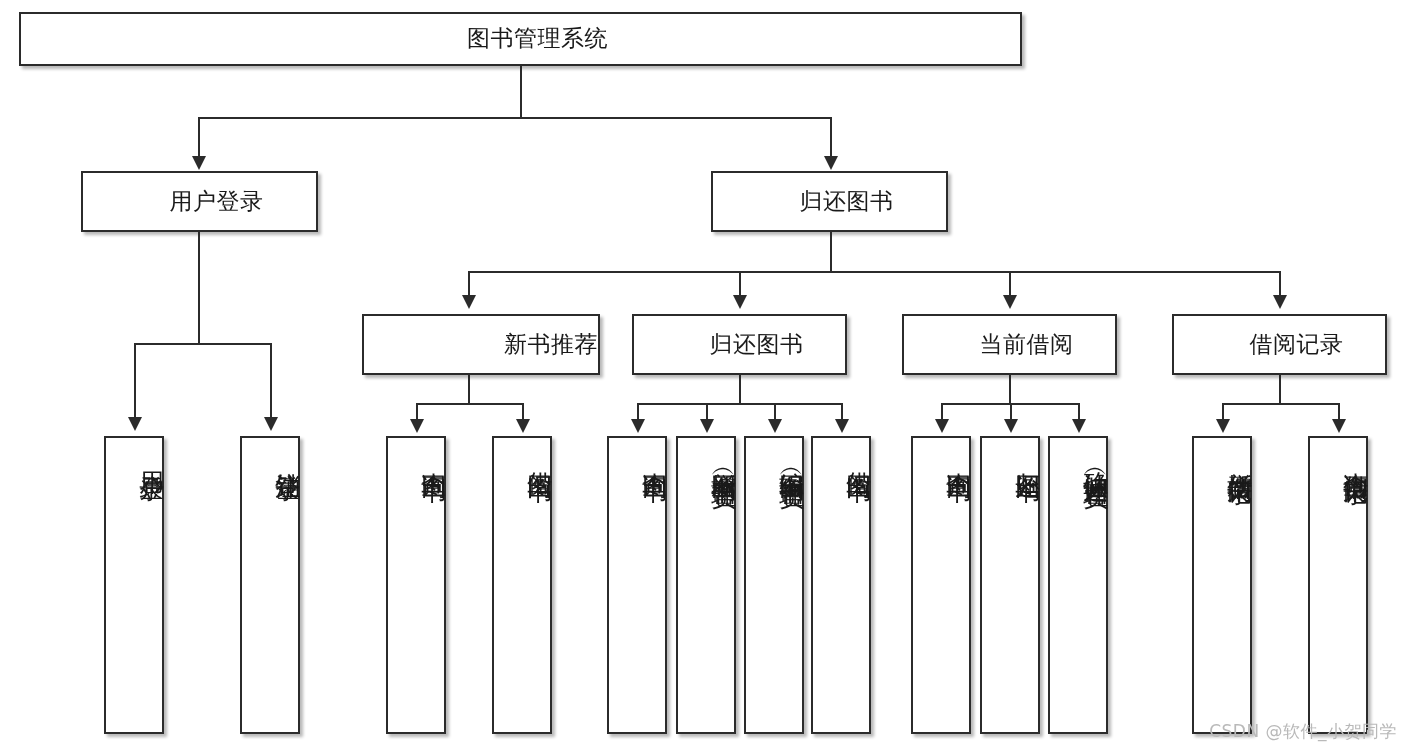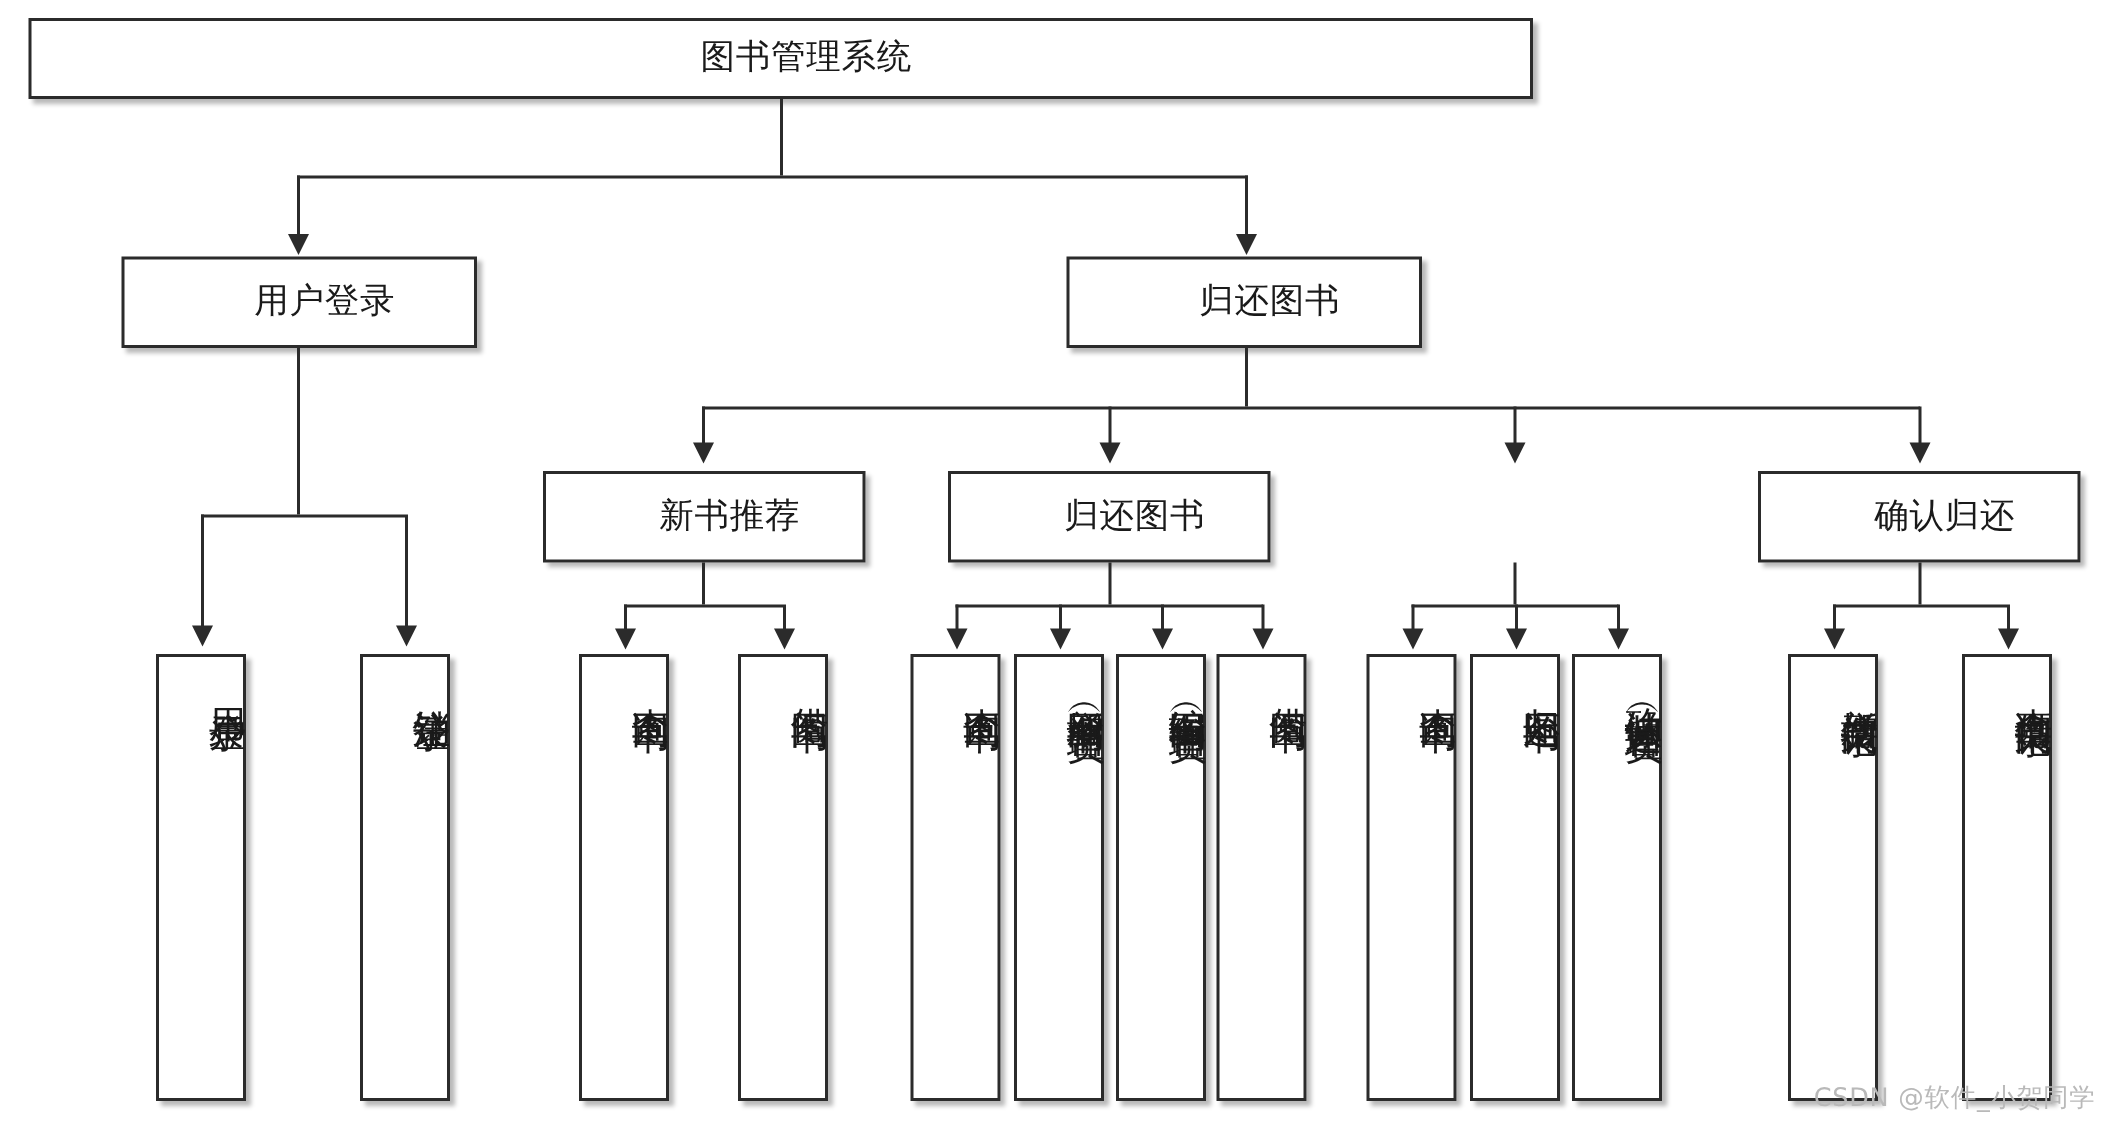--- a/index.html
+++ b/index.html
@@ -117,28 +117,31 @@
   <div class="hline" style="left:468px; top:271px; width:812px;"></div>
   <div class="vline" style="left:468px; top:271px; height:25px;"></div>
   <div class="arrow" style="left:462px; top:295px;"></div>
   <div class="vline" style="left:739px; top:271px; height:25px;"></div>
   <div class="arrow" style="left:733px; top:295px;"></div>
   <div class="vline" style="left:1009px; top:271px; height:25px;"></div>
   <div class="arrow" style="left:1003px; top:295px;"></div>
   <div class="vline" style="left:1279px; top:271px; height:25px;"></div>
   <div class="arrow" style="left:1273px; top:295px;"></div>
 
-  <div class="node horiz" style="left:362px; top:314px; width:215px; height:61px;">
+  <div class="node horiz" style="left:362px; top:314px; width:238px; height:61px;justify-content:flex-end;">
     <span class="label">新书推荐</span>
   </div>
   <div class="node horiz" style="left:632px; top:314px; width:215px; height:61px;">
     <span class="label">归还图书</span>
   </div>
+  <div class="node horiz" style="left:902px; top:314px; width:215px; height:61px;">
+    <span class="label">当前借阅</span>
+  </div>
   <div class="node horiz" style="left:1172px; top:314px; width:215px; height:61px;">
-    <span class="label">确认归还</span>
+    <span class="label">借阅记录</span>
   </div>
 
   <div class="vline" style="left:468px; top:375px; height:28px;"></div>
   <div class="hline" style="left:416px; top:403px; width:106px;"></div>
   <div class="vline" style="left:416px; top:403px; height:17px;"></div>
   <div class="arrow" style="left:410px; top:419px;"></div>
   <div class="vline" style="left:522px; top:403px; height:17px;"></div>
   <div class="arrow" style="left:516px; top:419px;"></div>
 
   <div class="vline" style="left:739px; top:375px; height:28px;"></div>

